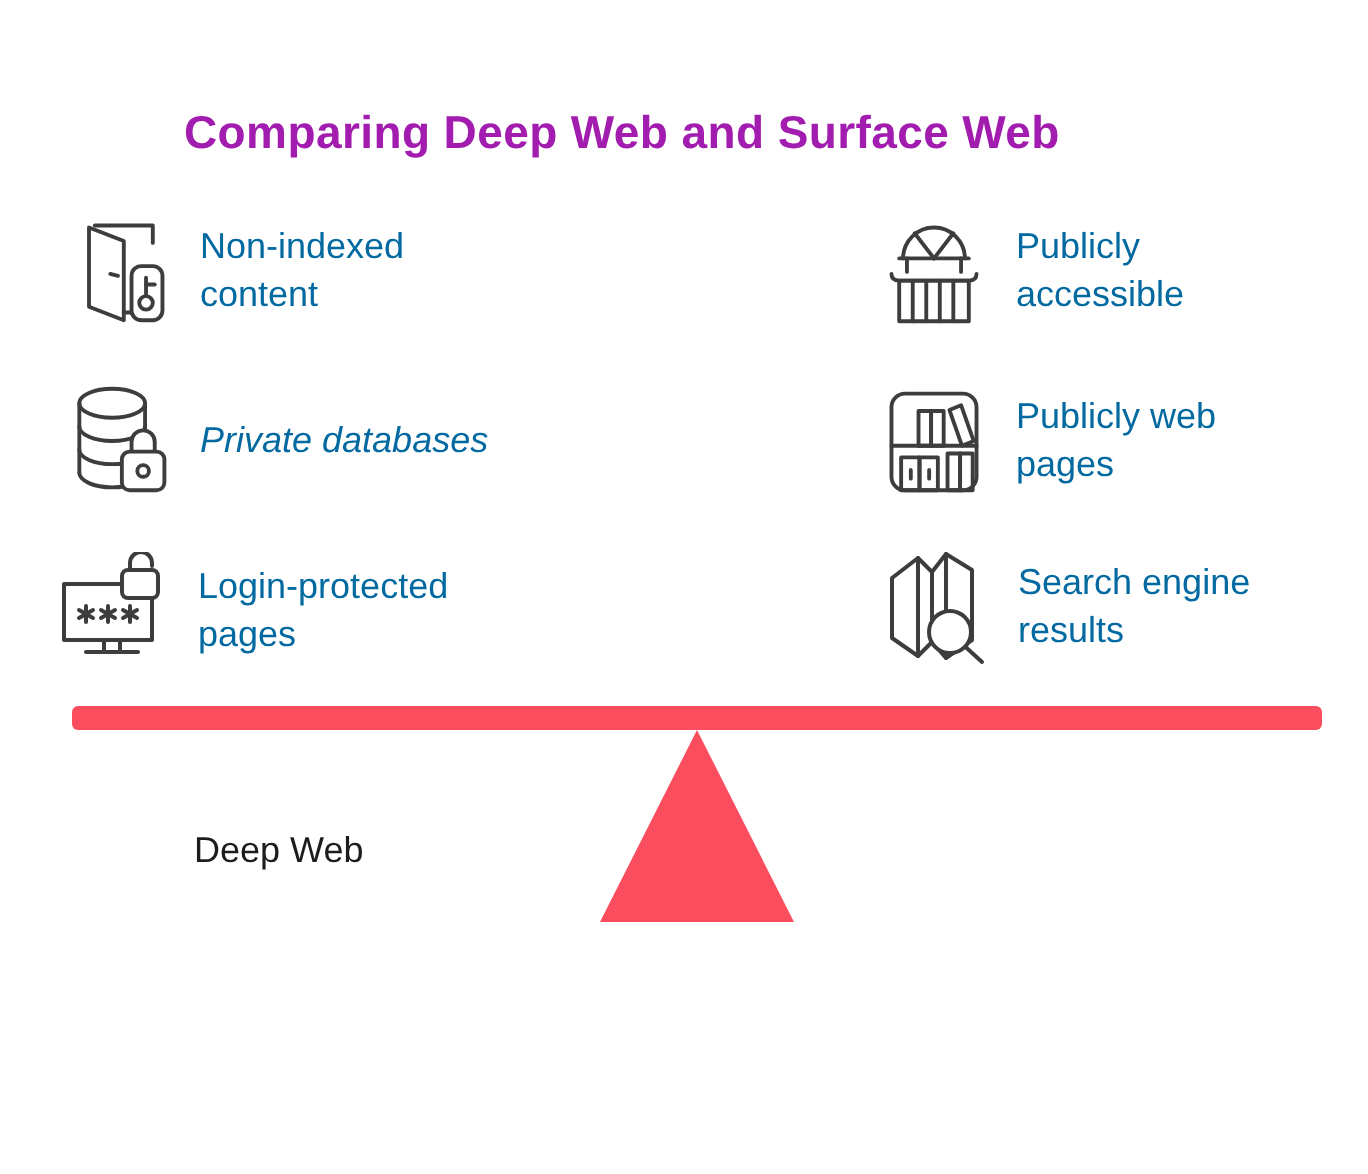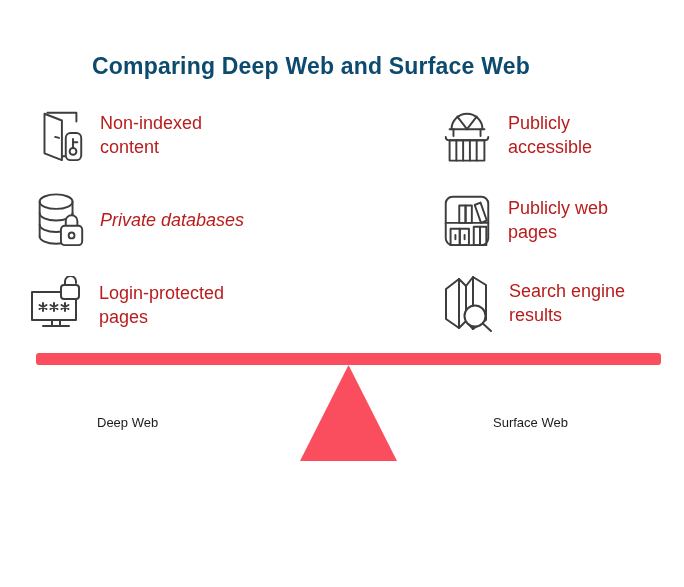--- a/index.html
+++ b/index.html
@@ -2,43 +2,43 @@
 <html><head>
 <meta charset="utf-8">
 <style>
   html,body{margin:0;padding:0;background:#fff;}
   #stage{
     position:relative;width:684px;height:587px;background:#ffffff;overflow:hidden;
     font-family:"Liberation Sans", sans-serif;
   }
   .title{
     position:absolute;left:92px;top:53px;
-    font-size:23px;font-weight:700;color:#0c4a6e;letter-spacing:.2px;
+    font-size:23px;font-weight:700;color:#a21caf;letter-spacing:.2px;
   }
   .row{
     position:absolute;display:flex;align-items:center;gap:15px;height:62px;
   }
   .row .icon{flex:0 0 auto;display:flex;align-items:center;justify-content:center;}
   .row .label{
-    font-size:18px;line-height:24px;color:#b91c1c;width:150px;
+    font-size:18px;line-height:24px;color:#0369a1;width:150px;
   }
   .row-r .label{width:142px;}
   .l1{left:33px;top:104px;}
   .l2{left:33px;top:189px;font-style:italic;}
   .l3{left:28px;top:274px;}
   .r1{left:441px;top:104px;}
   .r2{left:441px;top:189px;}
   .r3{left:438px;top:272px;align-items:center;}
   .bar{
     position:absolute;left:36px;top:353px;width:625px;height:12px;border-radius:3px;
     background:var(--accent,#FA4D5D);
   }
   .fulcrum{position:absolute;left:300px;top:365px;width:97px;height:96px;}
   .side-label{
-    position:absolute;top:415px;font-size:13px;color:#1c1c1c;
+    position:absolute;top:415px;font-size:18px;color:#1c1c1c;
   }
   .side-label.deep{left:97px;}
   .side-label.surface{left:493px;}
   svg.ic{stroke:#3d3d3d;stroke-width:2;fill:none;stroke-linecap:round;stroke-linejoin:round;}
   svg.ic .mask{fill:#ffffff;}
 </style>
 </head>
 <body>
 
 <div id="stage">
@@ -146,15 +146,14 @@
     <span class="label">Search engine results</span>
   </div>
 
   <div class="bar" style="background-color: rgb(250, 77, 93);"></div>
 
   <svg class="fulcrum" viewBox="0 0 97 96">
     <polygon points="48.5,0 97,96 0,96" fill="#FA4D5D"></polygon>
   </svg>
 
   <div class="side-label deep">Deep Web</div>
-  <div class="side-label surface">Surface Web</div>
 
 </div>
 
 </body></html>

